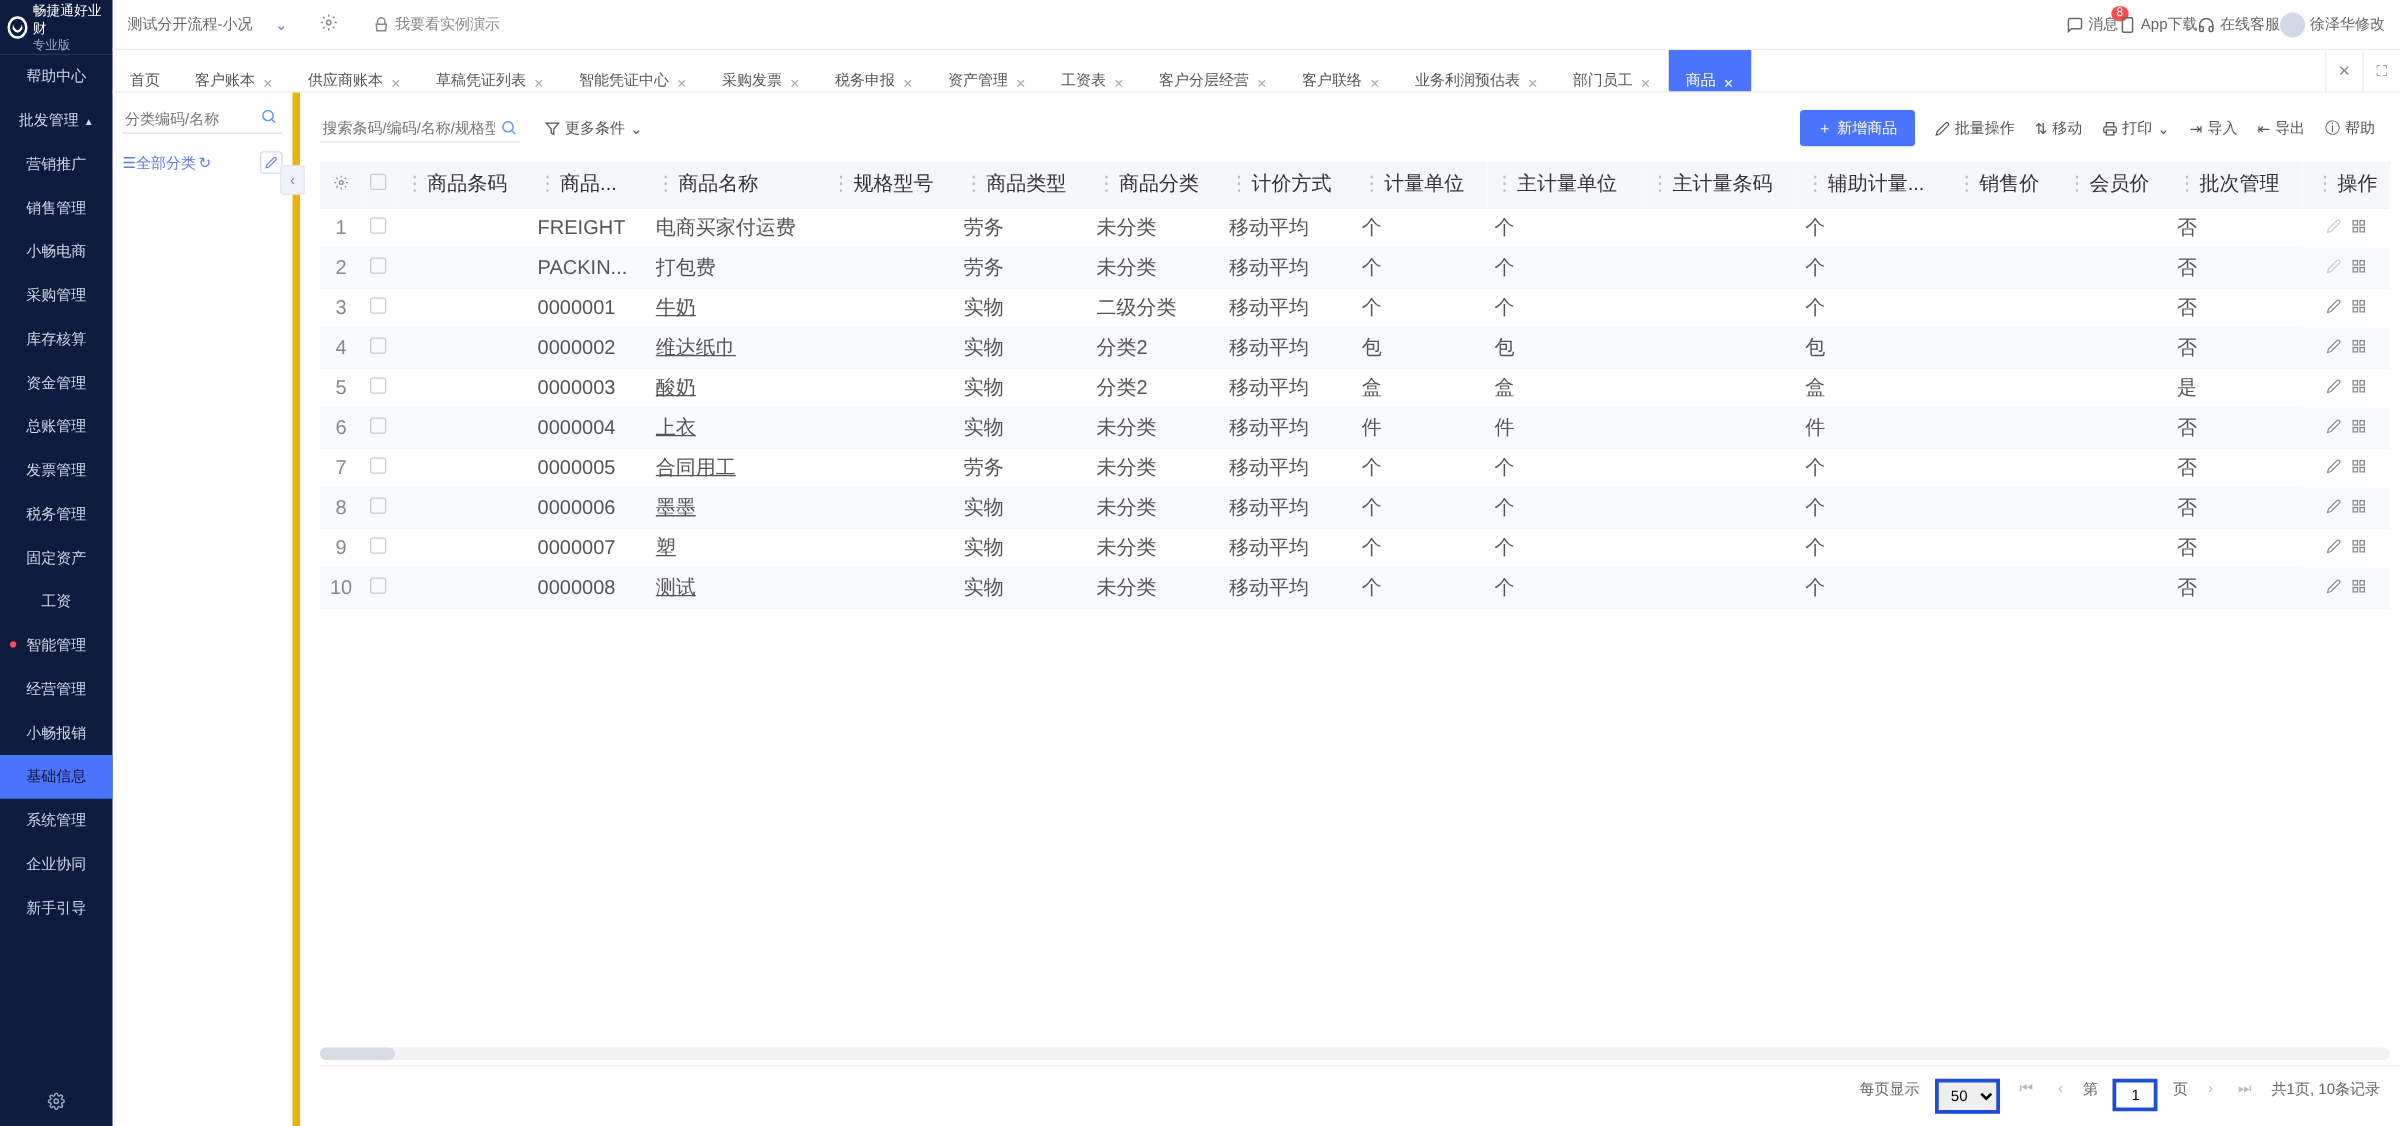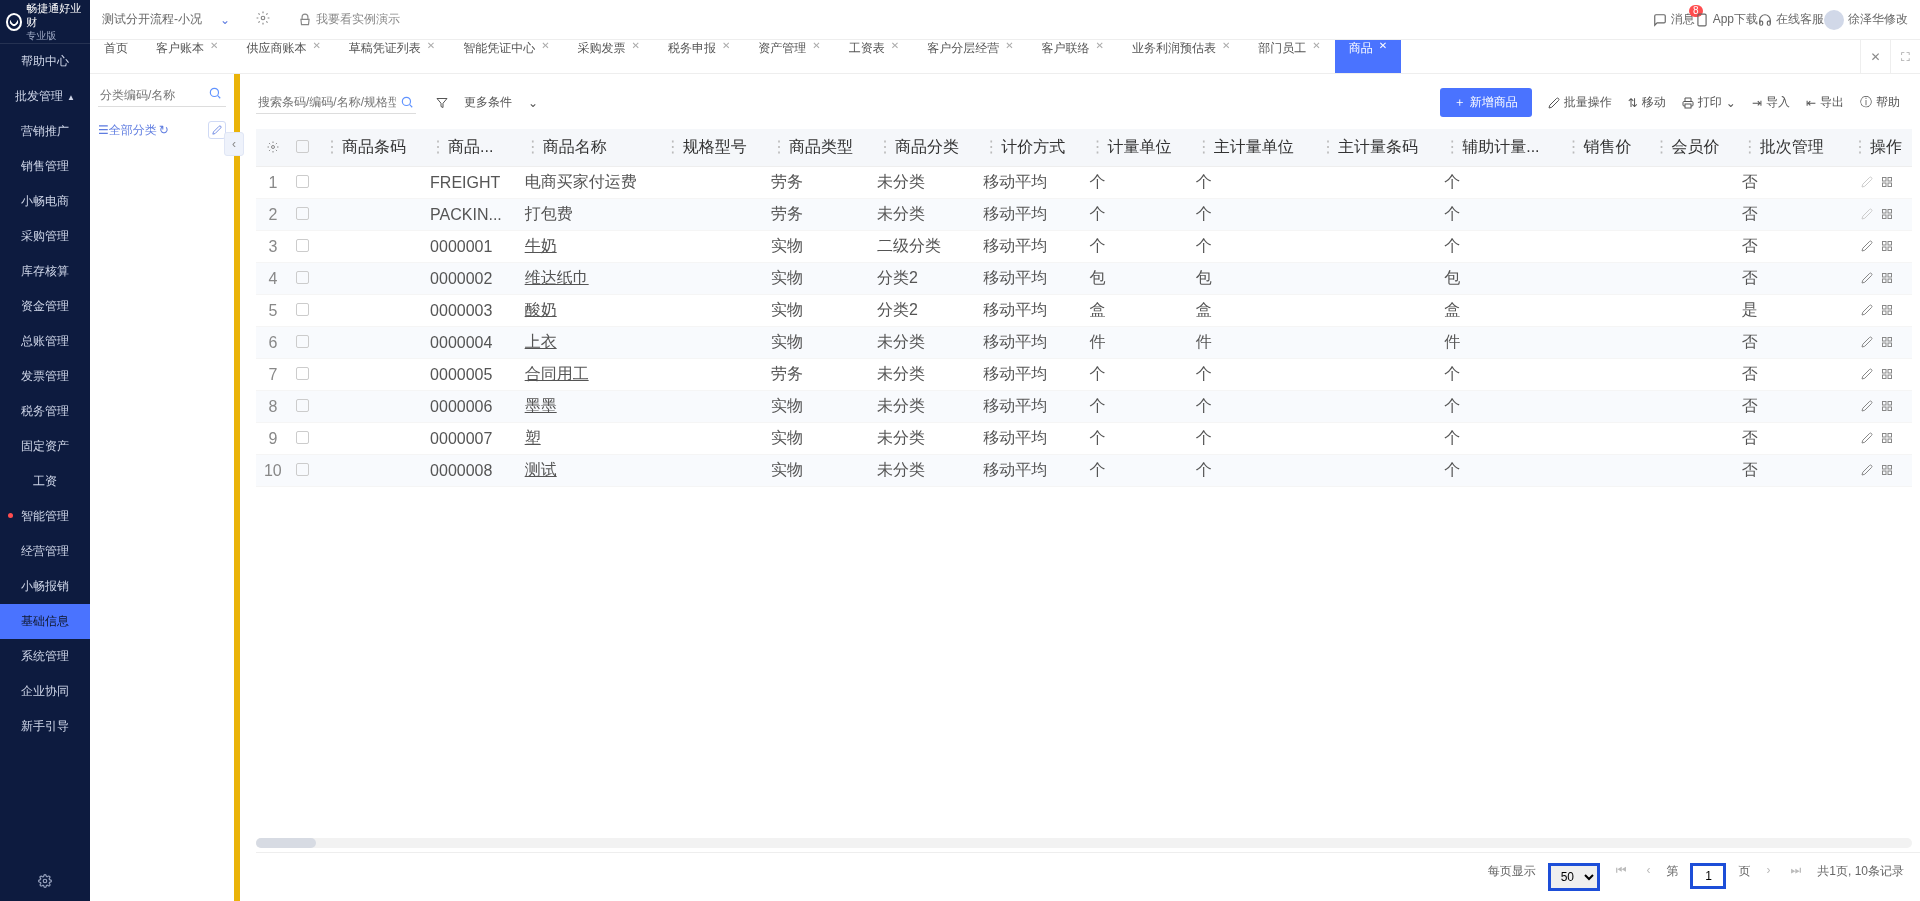--- a/index.html
+++ b/index.html
@@ -21,42 +21,42 @@
 .dropdown-box{display:flex;align-items:center;color:#666;font-size:12px;cursor:pointer}
 .dropdown-box .chev{margin:0 18px;color:#5e7ce0}
 .gear-btn{margin-left:8px;color:#888;cursor:pointer}
 .demo-link{margin-left:28px;color:#888;display:flex;align-items:center;cursor:pointer}
 .demo-link svg{margin-right:4px}
 .top-right{margin-left:auto;display:flex;align-items:center;color:#666}
 .top-right-item{display:flex;align-items:center;gap:4px;cursor:pointer;position:relative}
 .badge{position:absolute;top:-6px;right:-8px;background:#ff4d4f;color:#fff;border-radius:8px;font-size:10px;padding:0 4px;line-height:12px}
 .avatar{width:20px;height:20px;background:#d1d8e8;border-radius:50%;display:inline-block}
 .tabs{height:34px;display:flex;align-items:stretch;border-bottom:1px solid #eee;position:relative}
-.tab{padding:0 14px;display:flex;align-items:flex-start;gap:6px;font-size:12px;color:#555;cursor:pointer;white-space:nowrap}
+.tab{padding:0 14px;display:flex;align-items:flex-end;gap:6px;font-size:12px;color:#555;cursor:pointer;white-space:nowrap}
 .tab.active{background:#4a73ff;color:#fff}
 .tab .x{font-size:10px;color:#aaa}
 .tab.active .x{color:#fff}
 .tabs-end{margin-left:auto;display:flex;align-items:center}
 .tabs-end .t-btn{width:30px;height:34px;display:flex;align-items:center;justify-content:center;border-left:1px solid #eee;cursor:pointer;color:#888}
 .content{flex:1;display:flex;min-height:0}
 .tree-panel{width:150px;border-right:6px solid #eab308;display:flex;flex-direction:column;position:relative}
 .tree-search{padding:10px 8px;position:relative}
 .tree-search input{width:100%;border:none;border-bottom:1px solid #ddd;padding:4px 20px 4px 2px;font-size:12px;outline:none}
 .tree-search .sicon{position:absolute;right:12px;top:12px;color:#6093ff}
 .tree-head{display:flex;align-items:center;padding:4px 8px;color:#5e7ce0}
 .tree-head .edit-btn{margin-left:auto;width:18px;height:18px;border:1px solid #d0daf5;border-radius:3px;display:flex;align-items:center;justify-content:center;color:#5e7ce0}
 .tree-collapse{position:absolute;right:-10px;top:58px;width:20px;height:24px;background:#eef2fb;border:1px solid #e0e6f5;border-radius:3px;display:flex;align-items:center;justify-content:center;color:#888;cursor:pointer}
 .tree-node{padding:6px 8px 6px 24px;font-size:12px;color:#555;cursor:pointer;display:flex;align-items:center}
 .tree-node.has-children:before{content:"▸";position:absolute;margin-left:-14px;color:#888}
 .data-panel{flex:1;display:flex;flex-direction:column;min-width:0;padding:0 0 0 16px}
 .toolbar{display:flex;align-items:center;padding:14px 20px 12px 0}
 .search-inline{width:160px;border:none;border-bottom:1px solid #ddd;padding:4px 20px 4px 2px;font-size:12px;outline:none}
 .search-wrap{position:relative}
 .search-wrap .sicon{position:absolute;right:2px;top:4px;color:#6093ff}
-.more-cond{margin-left:20px;color:#555;cursor:pointer;display:flex;align-items:center;gap:16px}
+.more-cond{margin-left:20px;color:#555;cursor:pointer;display:flex;align-items:center;gap:4px}
 .tool-right{margin-left:auto;display:flex;align-items:center;gap:16px;color:#555}
 .btn-primary{background:#4a73ff;color:#fff;padding:6px 14px;border-radius:3px;cursor:pointer;display:flex;align-items:center;gap:4px}
 .tool-item{display:flex;align-items:center;gap:4px;cursor:pointer}
 .table-wrap{flex:1;overflow:auto;padding-right:8px}
 table{width:100%;border-collapse:collapse;font-size:16px}
 th{background:#f5f7fa;color:#333;font-weight:500;padding:8px 6px;text-align:left;border-bottom:1px solid #eee;position:relative;white-space:nowrap}
 th .dots{color:#bbb;margin-right:2px}
 td{padding:5px 6px;color:#555;border-bottom:1px solid #f5f5f5;white-space:nowrap}
 tr.even td{background:#f8fafd}
 .linkish{text-decoration:underline;cursor:pointer}

